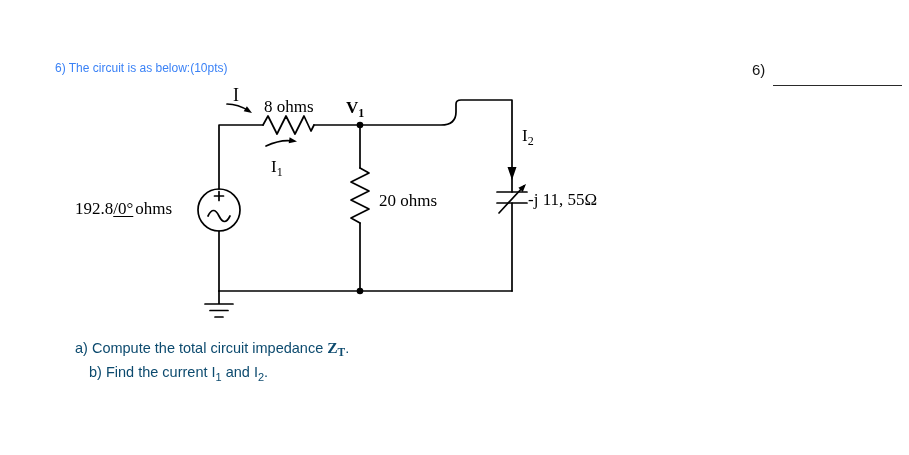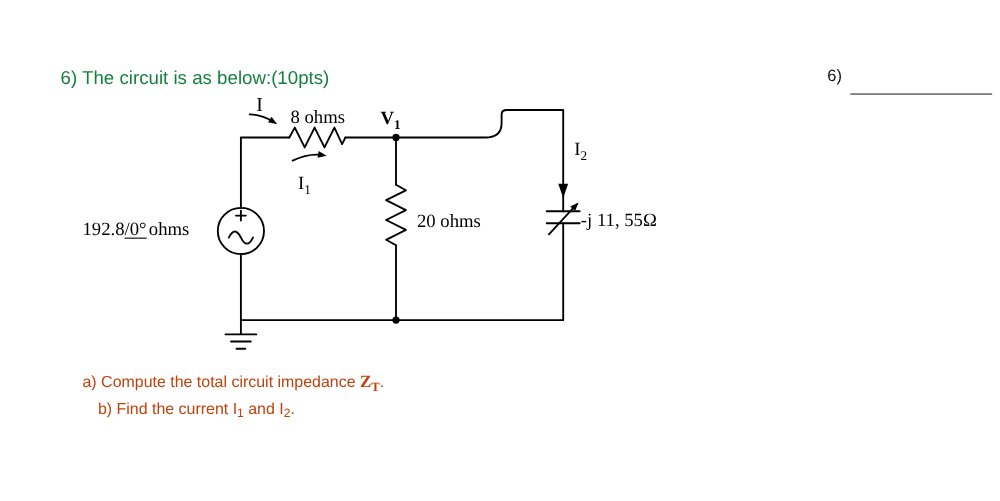--- a/index.html
+++ b/index.html
@@ -1,30 +1,30 @@
 <!DOCTYPE html>
 <html><head>
 <meta charset="utf-8">
 <style>
   html,body { margin:0; padding:0; background:#ffffff; }
   .canvas {
     position:relative; width:909px; height:455px; background:#ffffff;
     font-family:"Liberation Sans", sans-serif; color:#1a1a1a; overflow:hidden;
   }
-  .header { position:absolute; left:55px; top:61px; font-size:17px; color:#15803d; white-space:pre; }
+  .header { position:absolute; left:55px; top:61px; font-size:12px; color:#3b82f6; white-space:pre; }
   .answer-no { position:absolute; left:752px; top:61px; font-size:15px; color:#141414; }
   .answer-line { position:absolute; left:773px; top:70px; width:129px; height:15px;
                  border-bottom:1.6px solid #2a2a2a; }
   .circuit-svg { position:absolute; left:0; top:0; }
   .label { position:absolute; font-family:"Liberation Serif","DejaVu Serif",serif;
            font-size:17px; color:#000; white-space:pre; }
   .sb { font-size:12px; vertical-align:-4px; }
   .angle { text-decoration:underline; text-underline-offset:2px; }
   .unit { margin-left:2px; }
-  .q { position:absolute; font-size:14.5px; color:#c2410c; white-space:pre; }
+  .q { position:absolute; font-size:14.5px; color:#0c4a6e; white-space:pre; }
   .impedance { font-family:"Liberation Serif","DejaVu Serif",serif; font-weight:bold; font-size:15.5px; }
   .impedance-sub { font-size:11.5px; vertical-align:-3px; font-weight:bold;
                    font-family:"Liberation Serif","DejaVu Serif",serif; }
   .qsub { font-size:11px; vertical-align:-3.5px; }
 </style>
 </head>
 <body>
 
 <div class="canvas">
 

